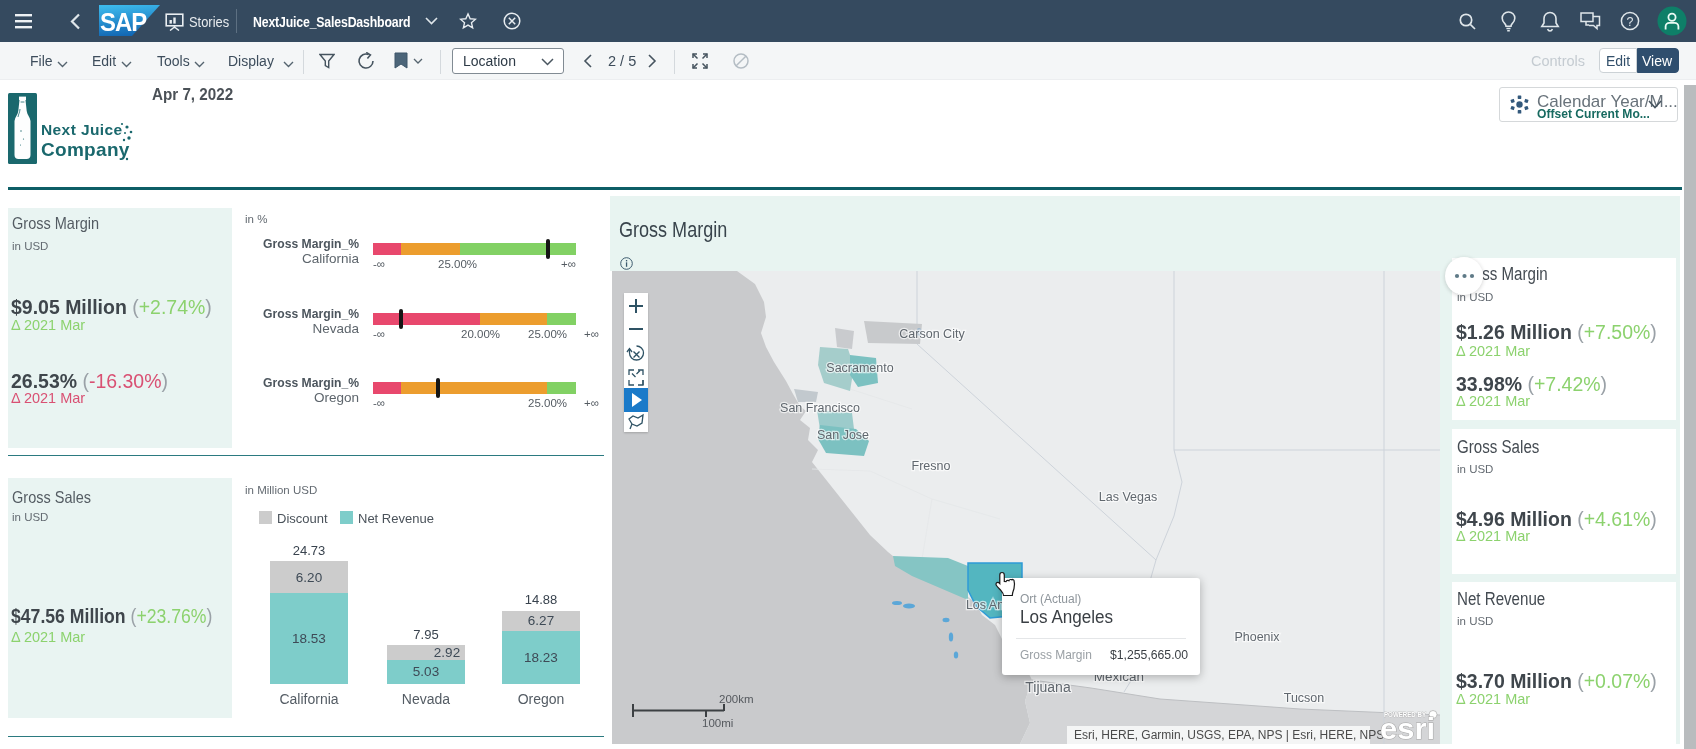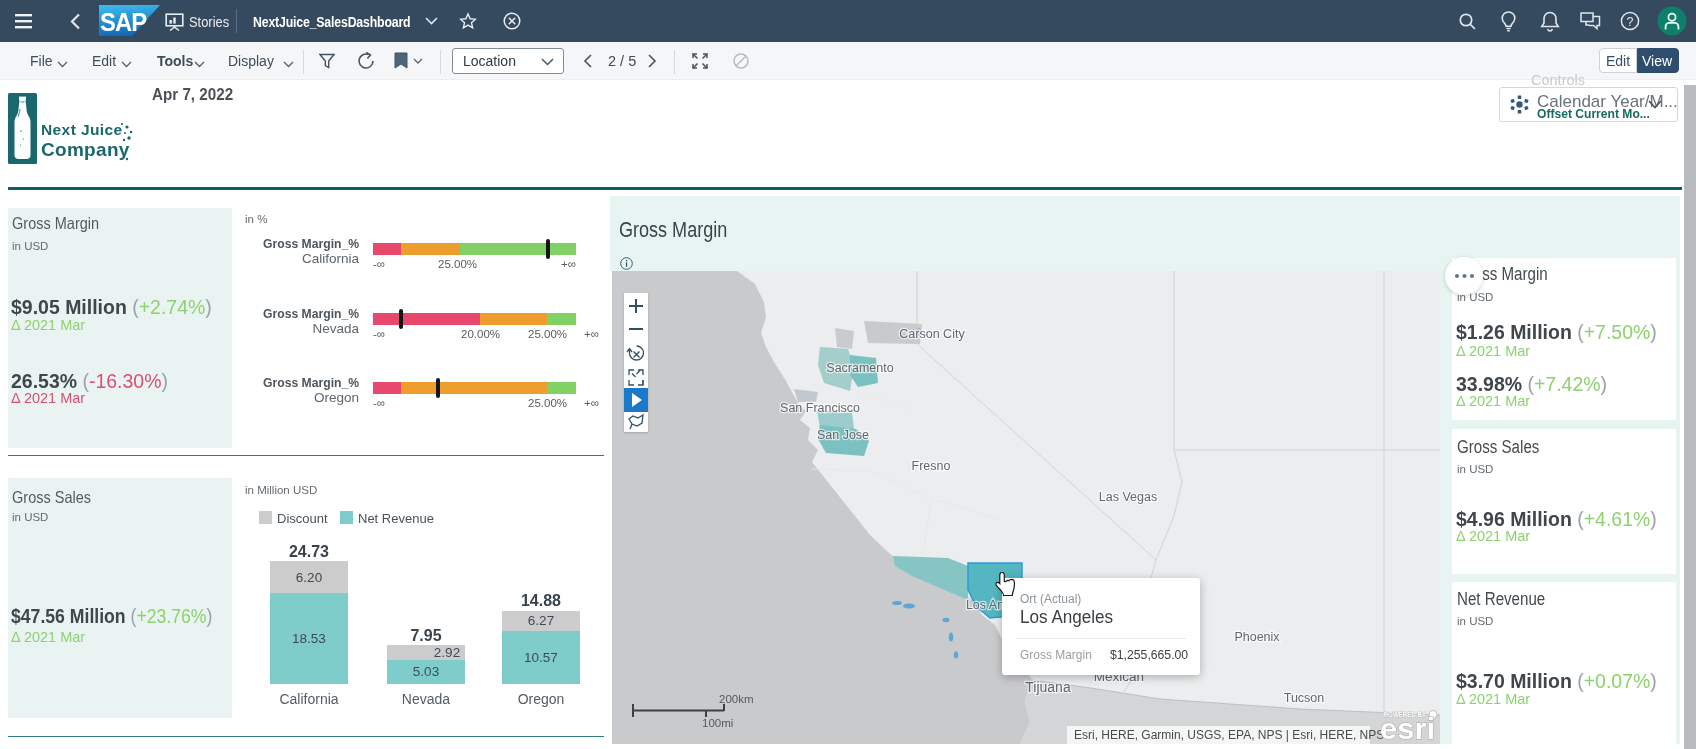--- a/index.html
+++ b/index.html
@@ -28,21 +28,21 @@
   .red { color:#d95073; }
   .delta { font-size:14.5px; }
   .rtitle { font-size:18px; color:#444b52; transform:scaleX(0.84); transform-origin:left top; white-space:nowrap; }
   .paren { color:#9aa1a7; font-weight:normal; }
 
   .blabel-b { font-size:13.5px; font-weight:bold; color:#4c555d; text-align:right; transform:scaleX(0.9); transform-origin:right top; }
   .blabel { font-size:13.5px; color:#5d656c; text-align:right; }
   .baxis { font-size:11.5px; color:#545b62; }
 
   .barval { font-size:13.5px; color:#3e4a56; text-align:center; }
-  .barvalb { font-size:16px; font-weight:bold; color:#39434e; text-align:center; }
+  .barvalb { font-size:13px; font-weight:normal; color:#39434e; text-align:center; }
   .catlabel { font-size:14px; color:#545c64; text-align:center; }
 </style>
 </head>
 <body>
 <div id="page">
 
   <div id="shell">
 
     <svg class="abs" style="left:15px;top:13px" width="17" height="16" viewBox="0 0 17 16">
       <rect x="0" y="1" width="17" height="2.4" fill="#eef2f5"></rect>
@@ -119,21 +119,21 @@
 
   <div id="toolbar">
     <div class="menuitem" style="left:30px;">File</div>
     <svg class="abs" style="left:57px;top:19px" width="11" height="7" viewBox="0 0 11 7">
         <path d="M1 1 L5.5 5.5 L10 1" stroke="#55646f" stroke-width="1.4" fill="none"></path>
       </svg>
     <div class="menuitem" style="left:92px;">Edit</div>
     <svg class="abs" style="left:121px;top:19px" width="11" height="7" viewBox="0 0 11 7">
         <path d="M1 1 L5.5 5.5 L10 1" stroke="#55646f" stroke-width="1.4" fill="none"></path>
       </svg>
-    <div class="menuitem" style="left:157px;font-weight:bold;">Tools</div>
+    <div class="menuitem" style="left:157px;">Tools</div>
     <svg class="abs" style="left:194px;top:19px" width="11" height="7" viewBox="0 0 11 7">
         <path d="M1 1 L5.5 5.5 L10 1" stroke="#55646f" stroke-width="1.4" fill="none"></path>
       </svg>
     <div class="menuitem" style="left:228px;">Display</div>
     <svg class="abs" style="left:283px;top:19px" width="11" height="7" viewBox="0 0 11 7">
         <path d="M1 1 L5.5 5.5 L10 1" stroke="#55646f" stroke-width="1.4" fill="none"></path>
       </svg>
     <div class="tsep" style="left:303px;"></div>
 
     <svg class="abs" style="left:319px;top:11px" width="16" height="16" viewBox="0 0 16 16">
@@ -171,21 +171,21 @@
     <svg class="abs" style="left:692px;top:11px" width="16" height="16" viewBox="0 0 16 16">
       <path d="M1 5 L1 1 L5 1 M11 1 L15 1 L15 5 M15 11 L15 15 L11 15 M5 15 L1 15 L1 11" stroke="#46545f" stroke-width="1.5" fill="none"></path>
       <path d="M1 1 L5.5 5.5 M15 1 L10.5 5.5 M15 15 L10.5 10.5 M1 15 L5.5 10.5" stroke="#46545f" stroke-width="1.5"></path>
     </svg>
 
     <svg class="abs" style="left:733px;top:11px" width="16" height="16" viewBox="0 0 16 16">
       <circle cx="8" cy="8" r="7" fill="none" stroke="#b4bdc4" stroke-width="1.5"></circle>
       <path d="M3.2 12.8 L12.8 3.2" stroke="#b4bdc4" stroke-width="1.5"></path>
     </svg>
 
-    <div class="abs" style="left:1531px;top:11px;font-size:14.5px;color:#c4cbd1;margin-top:19px;">Controls</div>
+    <div class="abs" style="left:1531px;top:11px;font-size:14.5px;color:#c4cbd1;">Controls</div>
     <div class="abs" style="left:1599px;top:6px;width:38px;height:25px;background:#fff;border:1px solid #ccd2d6;border-radius:4px 0 0 4px;"></div>
     <div class="abs" style="left:1606px;top:11px;font-size:14px;color:#33506b;">Edit</div>
     <div class="abs" style="left:1637px;top:6px;width:42px;height:25px;background:#2f4e6e;border:1px solid #2f4e6e;border-radius:0 4px 4px 0;"></div>
     <div class="abs" style="left:1642px;top:11px;font-size:14px;color:#fff;">View</div>
   </div>
 
   <div id="header">
     <div class="abs" style="left:152px;top:86px;font-size:16px;font-weight:bold;color:#4b5157;transform:scaleX(0.95);transform-origin:left top;">Apr 7, 2022</div>
 
     <svg class="abs" style="left:8px;top:93px" width="29" height="71" viewBox="0 0 29 71">
@@ -300,21 +300,21 @@
     <div class="abs" style="left:387px;top:645px;width:78px;height:15px;background:#cccccc;"></div>
     <div class="abs" style="left:387px;top:660px;width:78px;height:24px;background:#7ecdca;"></div>
     <div class="abs barval" style="left:387px;top:645px;width:78px;margin-left:21px;">2.92</div>
     <div class="abs barval" style="left:387px;top:664px;width:78px;">5.03</div>
     <div class="abs catlabel" style="left:387px;top:691px;width:78px;">Nevada</div>
 
     <div class="abs barvalb" style="left:502px;top:592px;width:78px;">14.88</div>
     <div class="abs" style="left:502px;top:611px;width:78px;height:20px;background:#cccccc;"></div>
     <div class="abs" style="left:502px;top:631px;width:78px;height:53px;background:#7ecdca;"></div>
     <div class="abs barval" style="left:502px;top:613px;width:78px;">6.27</div>
-    <div class="abs barval" style="left:502px;top:650px;width:78px;">10.57</div>
+    <div class="abs barval" style="left:502px;top:650px;width:78px;">18.23</div>
     <div class="abs catlabel" style="left:502px;top:691px;width:78px;">Oregon</div>
 
     <div class="abs" style="left:8px;top:736px;width:596px;height:1px;background:#2b7a80;"></div>
   </div>
 
   <div id="mappanel">
     <div class="abs" style="left:610px;top:196px;width:1070px;height:75px;background:#e8f4f1;"></div>
     <div class="abs" style="left:619px;top:217px;font-size:22px;color:#39444c;transform:scaleX(0.82);transform-origin:left top;">Gross Margin</div>
     <svg class="abs" style="left:620px;top:257px" width="13" height="13" viewBox="0 0 13 13">
       <circle cx="6.5" cy="6.5" r="5.8" fill="none" stroke="#3c5a6e" stroke-width="1"></circle>

